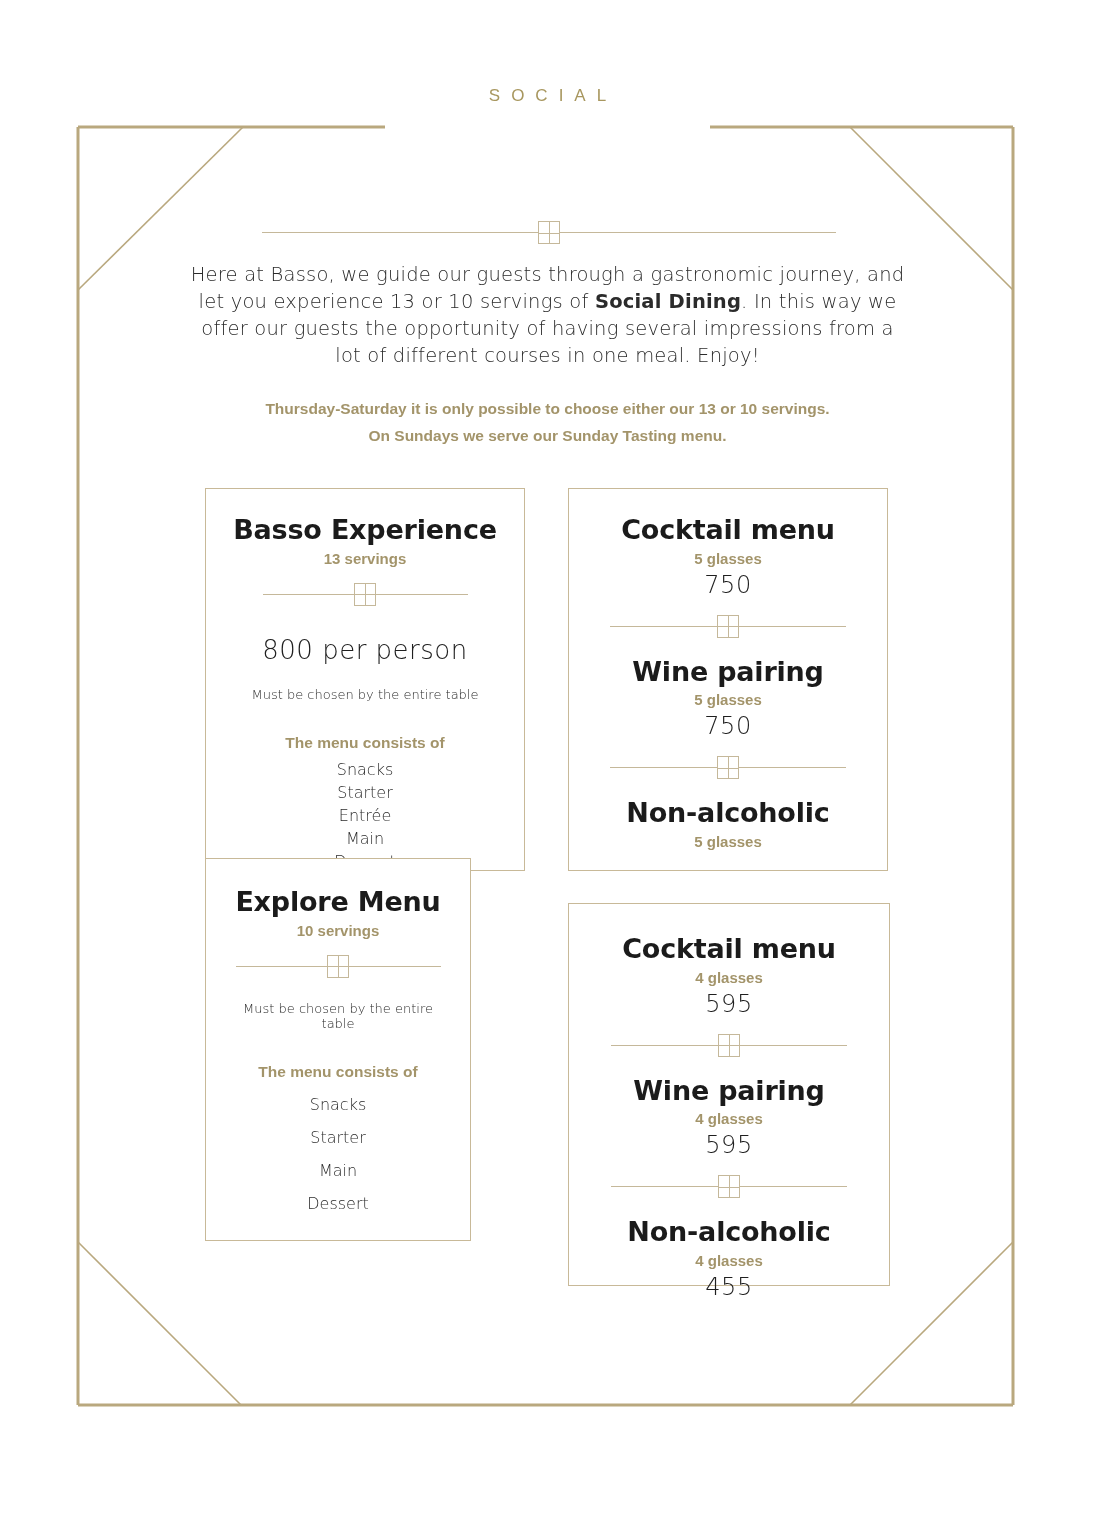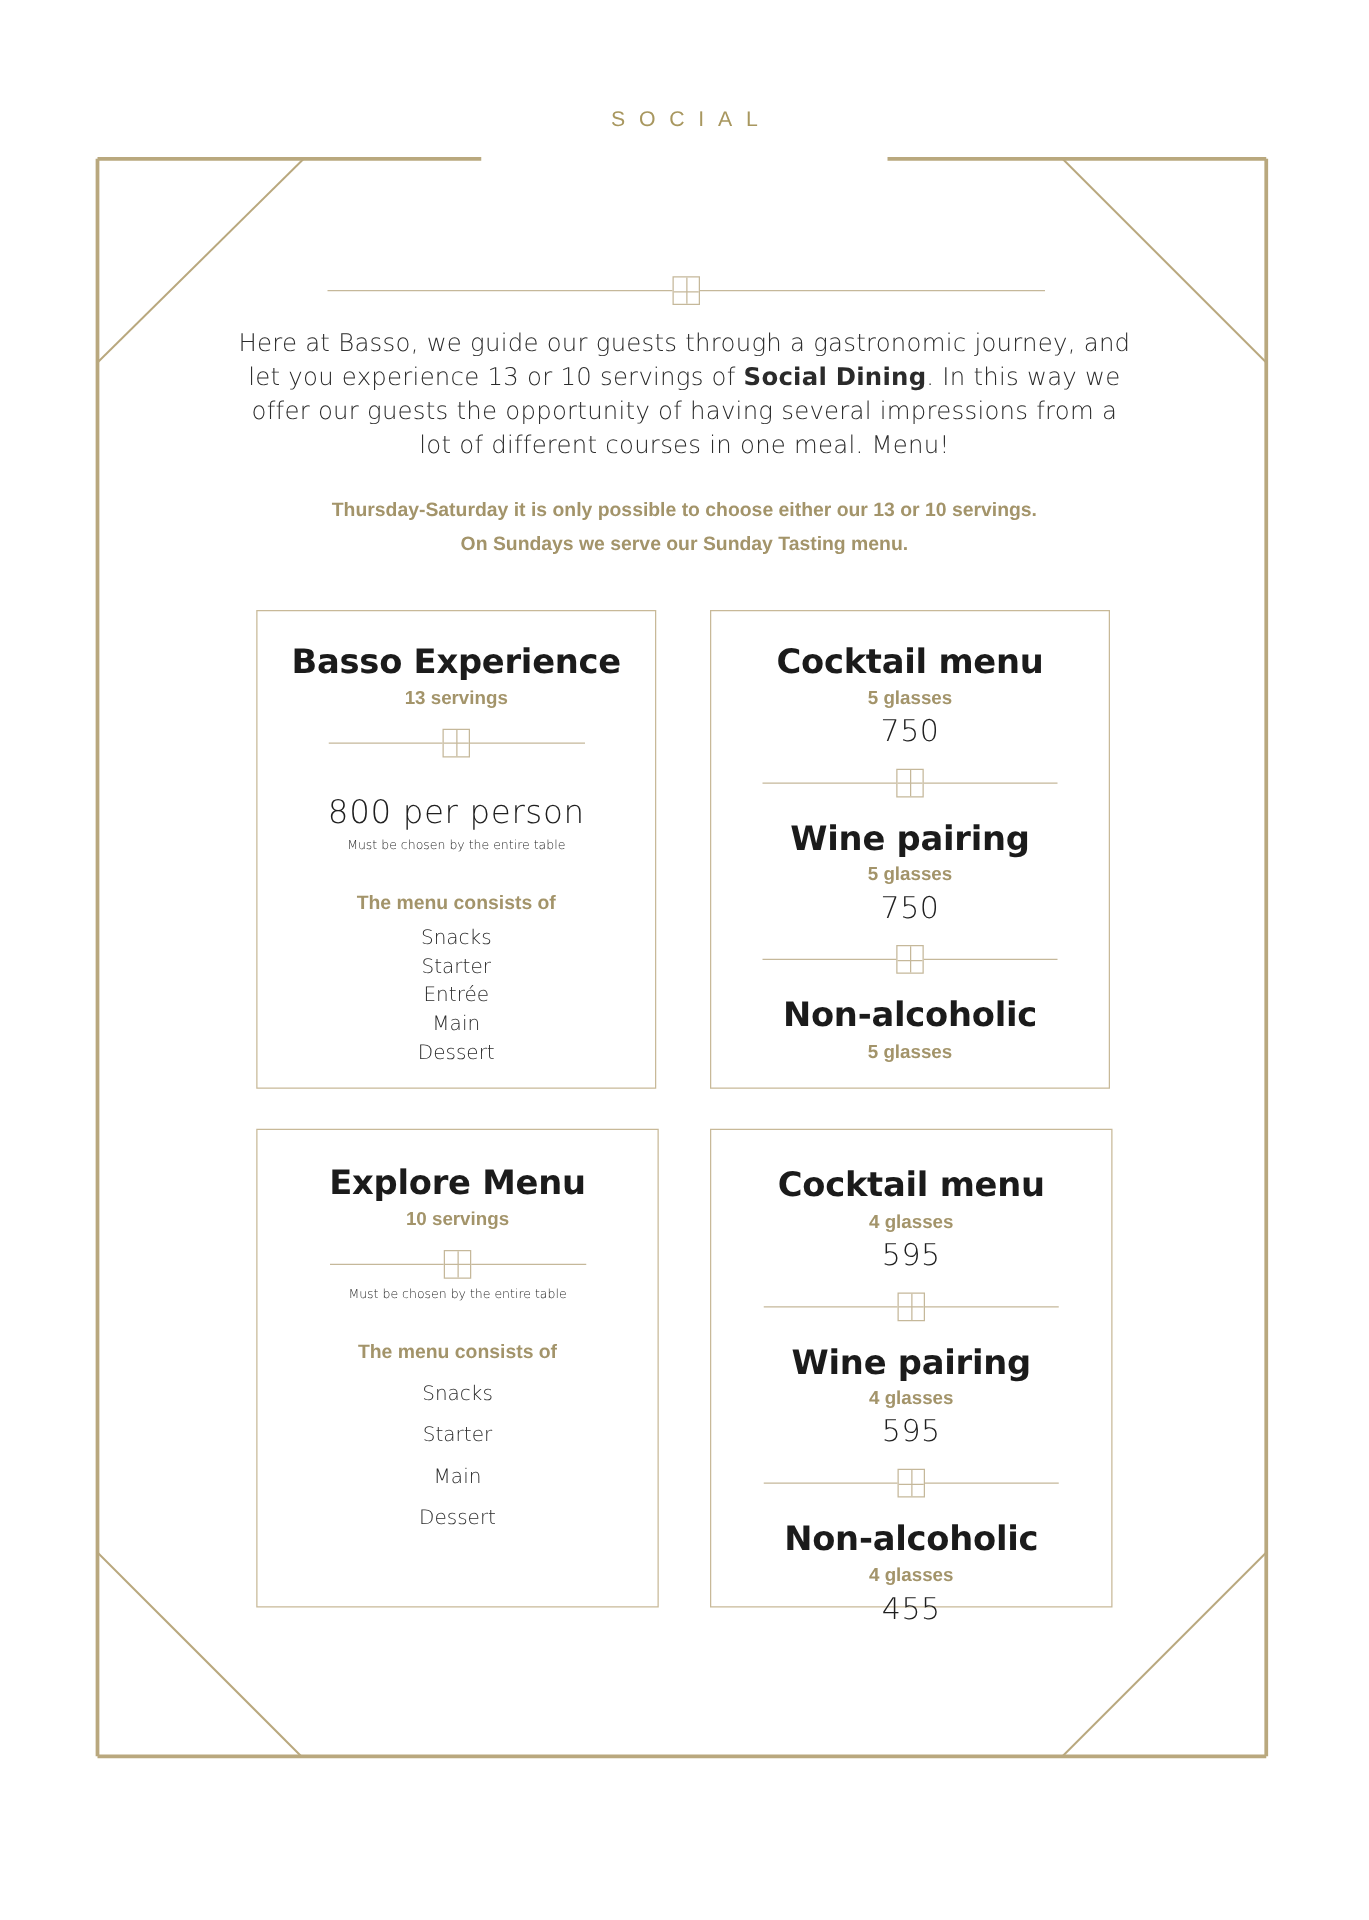--- a/index.html
+++ b/index.html
@@ -131,21 +131,21 @@
 
   
   .card {
     position: absolute;
     border: 1px solid #c8b998;
     box-sizing: border-box;
     background: #fff;
   }
   #card-experience { left: 205px; top: 488px;  width: 320px; height: 383px; }
   #card-drinks-1   { left: 568px; top: 488px;  width: 320px; height: 383px; }
-  #card-explore    { left: 205px; top: 903px;  width: 322px; height: 383px; }
+  #card-explore    { left: 205px; top: 858px;  width: 266px; height: 383px; }
   #card-drinks-2   { left: 568px; top: 903px;  width: 322px; height: 383px; }
 
   .card-inner { padding: 0 26px; text-align: center; }
 
   .menu-title {
     font-family: "DejaVu Sans", sans-serif;
     font-size: 27px;
     font-weight: 700;
     color: #1b1b1b;
     letter-spacing: -0.2px;
@@ -170,24 +170,24 @@
   .price-mid {
     font-family: "DejaVu Sans", sans-serif;
     font-size: 24px;
     font-weight: 300;
     color: #1f1f1f;
     letter-spacing: 0.5px;
     margin-top: 4px;
   }
   .fineprint {
     font-family: "DejaVu Sans", sans-serif;
-    font-size: 10px;
+    font-size: 13px;
     font-weight: 300;
     color: #2b2b2b;
-    margin-top: 6px;
+    margin-top: 22px;
   }
   .consists {
     font-family: "Liberation Sans", sans-serif;
     font-size: 15.5px;
     font-weight: 700;
     color: #a3946a;
   }
   .course {
     font-family: "DejaVu Sans", sans-serif;
     font-size: 16px;
@@ -219,21 +219,21 @@
 <div class="logo-block">
   <span class="logo-sub">SOCIAL</span>
 </div>
 
 <div id="top-divider" class="divider">
   <div class="rule"></div>
   <div class="orn"></div>
 </div>
 
 <div class="intro">
-  <span>Here at Basso, we guide our guests through a gastronomic journey, and let you experience 13 or 10 servings of </span><b>Social Dining</b><span>. In this way we offer our guests the opportunity of having several impressions from a lot of different courses in one meal. Menu!</span>
+  <span>Here at Basso, we guide our guests through a gastronomic journey, and let you experience 13 or 10 servings of </span><b>Social Dining</b><span>. In this way we offer our guests the opportunity of having several impressions from a lot of different courses in one meal. Enjoy!</span>
 </div>
 
 <div class="note">
   <div>Thursday-Saturday it is only possible to choose either our 13 or 10 servings.</div>
   <div>On Sundays we serve our Sunday Tasting menu.</div>
 </div>
 
 <div class="card" id="card-experience">
   <div class="card-inner">
     <div class="menu-title" style="margin-top:26px">Basso Experience</div>

